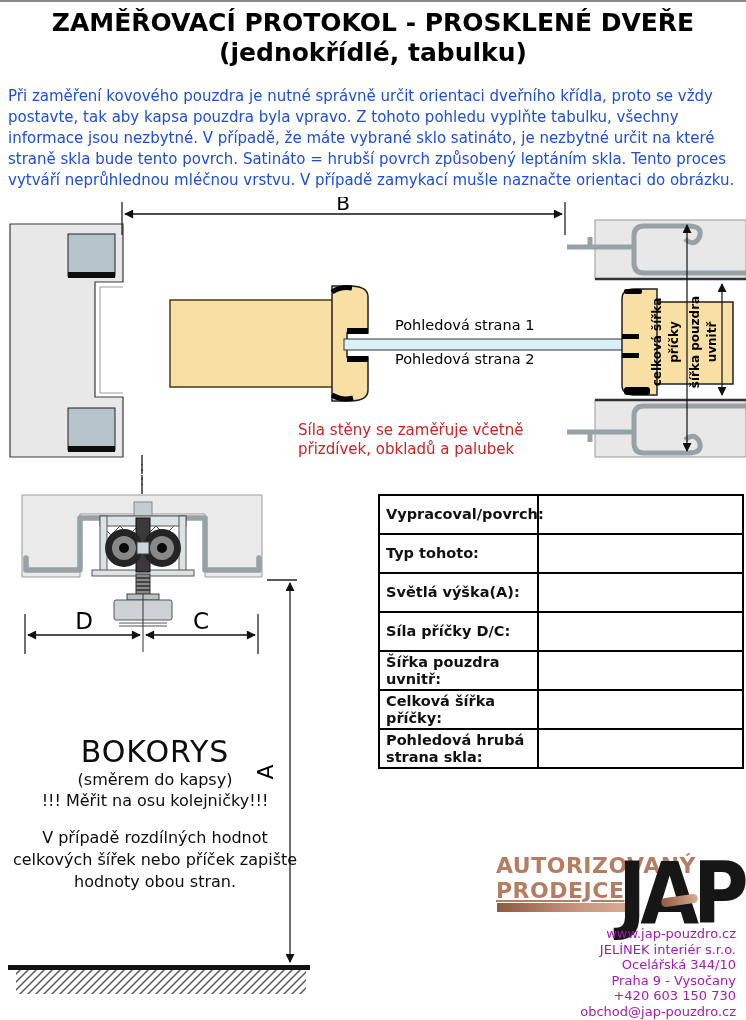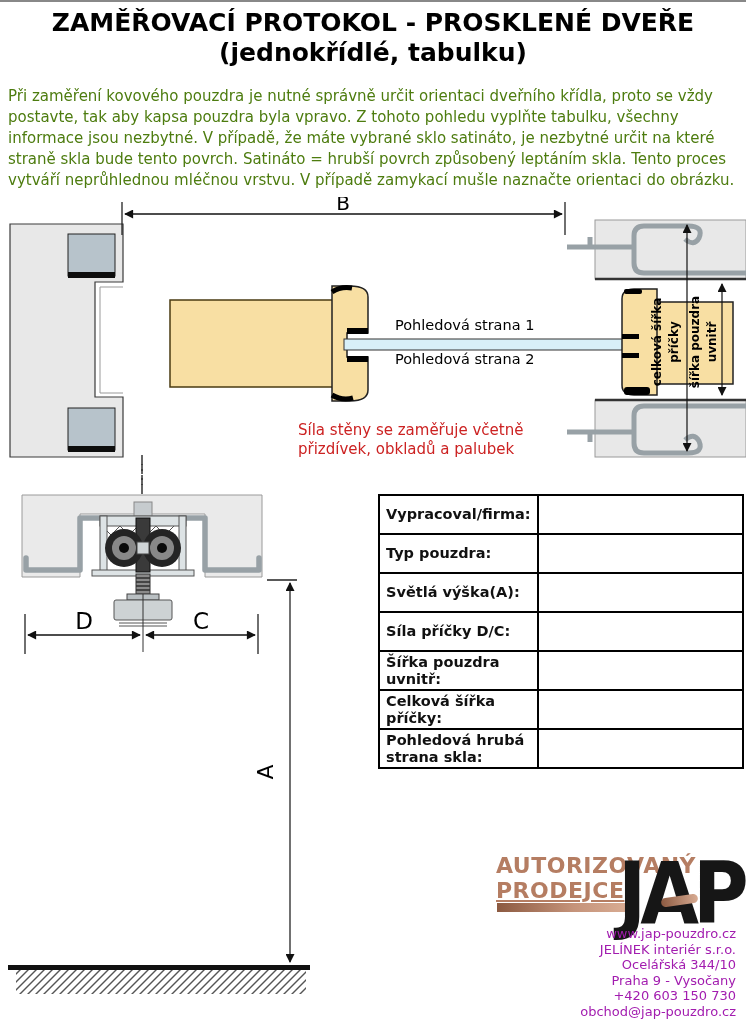--- a/index.html
+++ b/index.html
@@ -5,21 +5,21 @@
   html,body{margin:0;padding:0;background:#888;}
   .page{
     position:relative;width:746px;height:1020px;margin:2px auto;
     background:#ffffff;overflow:hidden;
     font-family:"DejaVu Sans","Liberation Sans",sans-serif;color:#111;
   }
   .abs{position:absolute;}
   
   #title{top:6px;left:0;width:746px;text-align:center;
     font-size:25px;font-weight:bold;line-height:30px;letter-spacing:0px;color:#000;}
-  #intro{top:84px;left:8px;width:734px;font-size:15px;line-height:21px;color:#4d7c0f;}
+  #intro{top:84px;left:8px;width:734px;font-size:15px;line-height:21px;color:#1d4ed8;}
   
   .rotlabel{width:116px;height:36px;text-align:center;font-size:12px;font-weight:600;
     line-height:17px;color:#000;transform:rotate(-90deg);}
   #rot1{left:609px;top:322px;}
   #rot2{left:647px;top:322px;}
   
   #bok{left:5px;top:733px;width:300px;text-align:center;color:#0c0c0c;}
   #bok .big{font-size:30px;line-height:34px;letter-spacing:1px;}
   #bok .sub{font-size:16px;line-height:21px;}
   #bok .note{margin-top:16px;font-size:16px;line-height:22px;}
@@ -185,30 +185,36 @@
       <line x1="290" y1="121" x2="290" y2="500" stroke="#111" stroke-width="1.2" marker-start="url(#ah2)" marker-end="url(#ah2)"></line>
       <text x="273" y="310" font-size="22" text-anchor="middle" fill="#000" transform="rotate(-90 273 310)">A</text>
     </g>
 
     <g>
       <rect x="8" y="503" width="302" height="5" fill="#111"></rect>
       <rect x="16" y="508" width="290" height="24" fill="url(#hatchp)"></rect>
     </g>
   </svg>
 
+  <div class="abs" id="bok">
+    <div class="big">BOKORYS</div>
+    <div class="sub">(směrem do kapsy)</div>
+    <div class="sub">!!! Měřit na osu kolejničky!!!</div>
+    <div class="note">V případě rozdílných hodnot celkových šířek nebo příček zapište hodnoty obou stran.</div>
+  </div>
 
   <div class="abs" id="ftable">
     <table>
       <tbody>
         <tr>
-          <td class="tl">Vypracoval/firma:</td>
-          <td class="tv"></td>
-        </tr>
-        <tr>
-          <td class="tl">Typ pouzdra:</td>
+          <td class="tl">Vypracoval/povrch:</td>
+          <td class="tv"></td>
+        </tr>
+        <tr>
+          <td class="tl">Typ tohoto:</td>
           <td class="tv"></td>
         </tr>
         <tr>
           <td class="tl">Světlá výška(A):</td>
           <td class="tv"></td>
         </tr>
         <tr>
           <td class="tl">Síla příčky D/C:</td>
           <td class="tv"></td>
         </tr>

